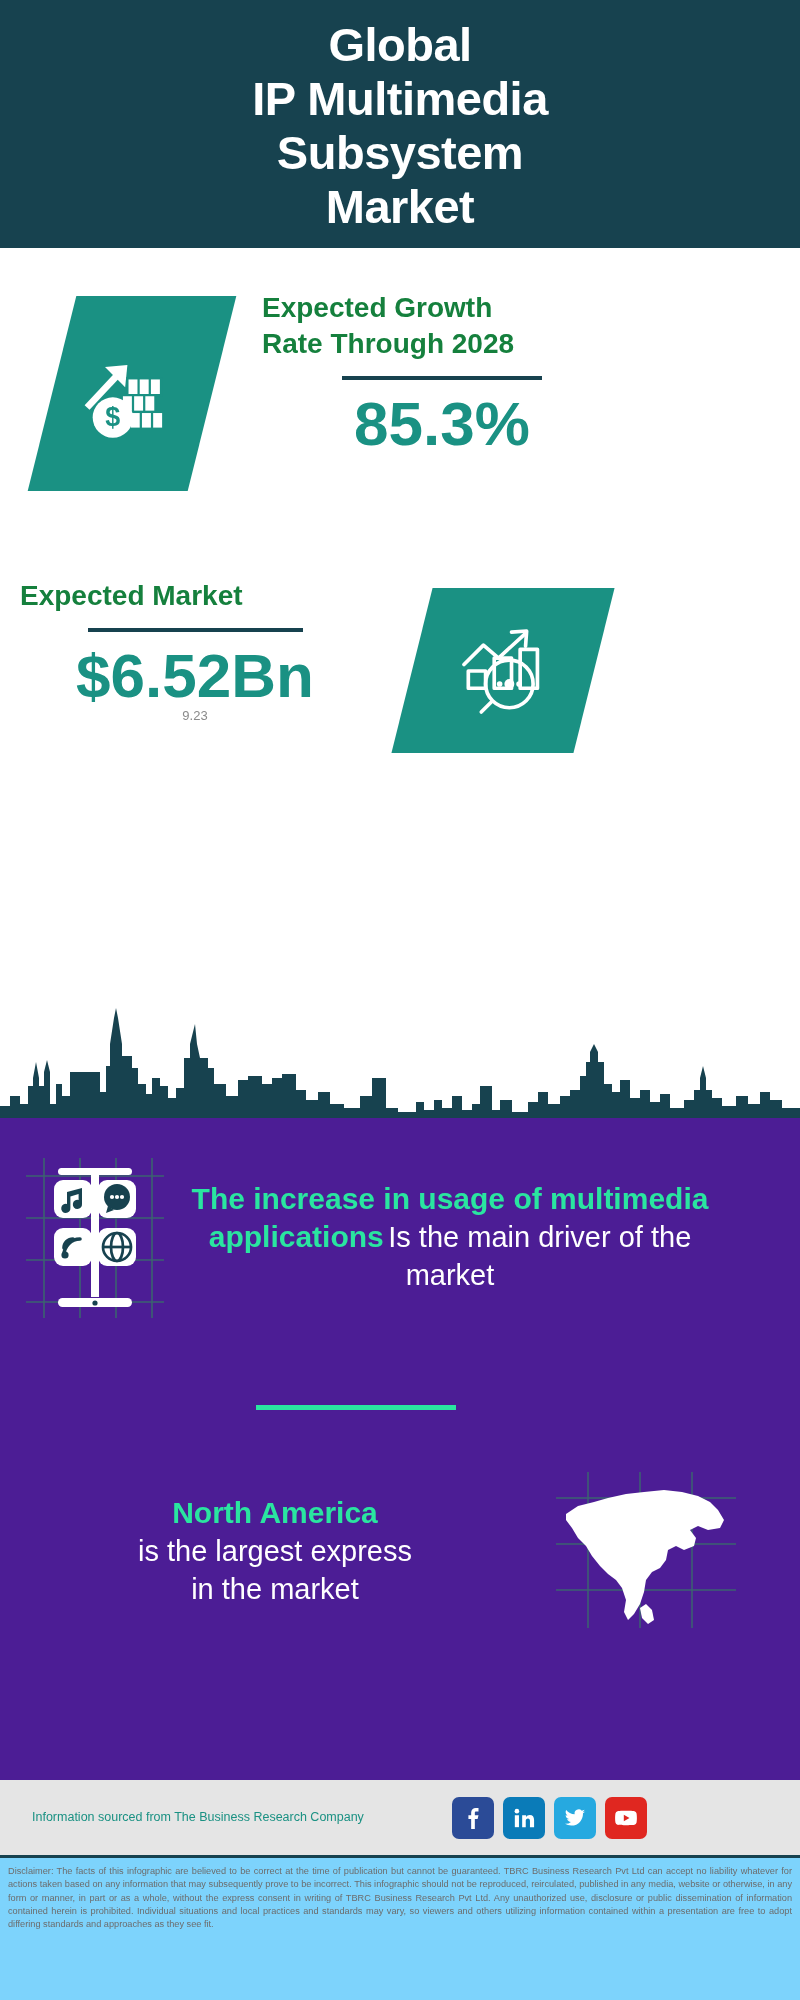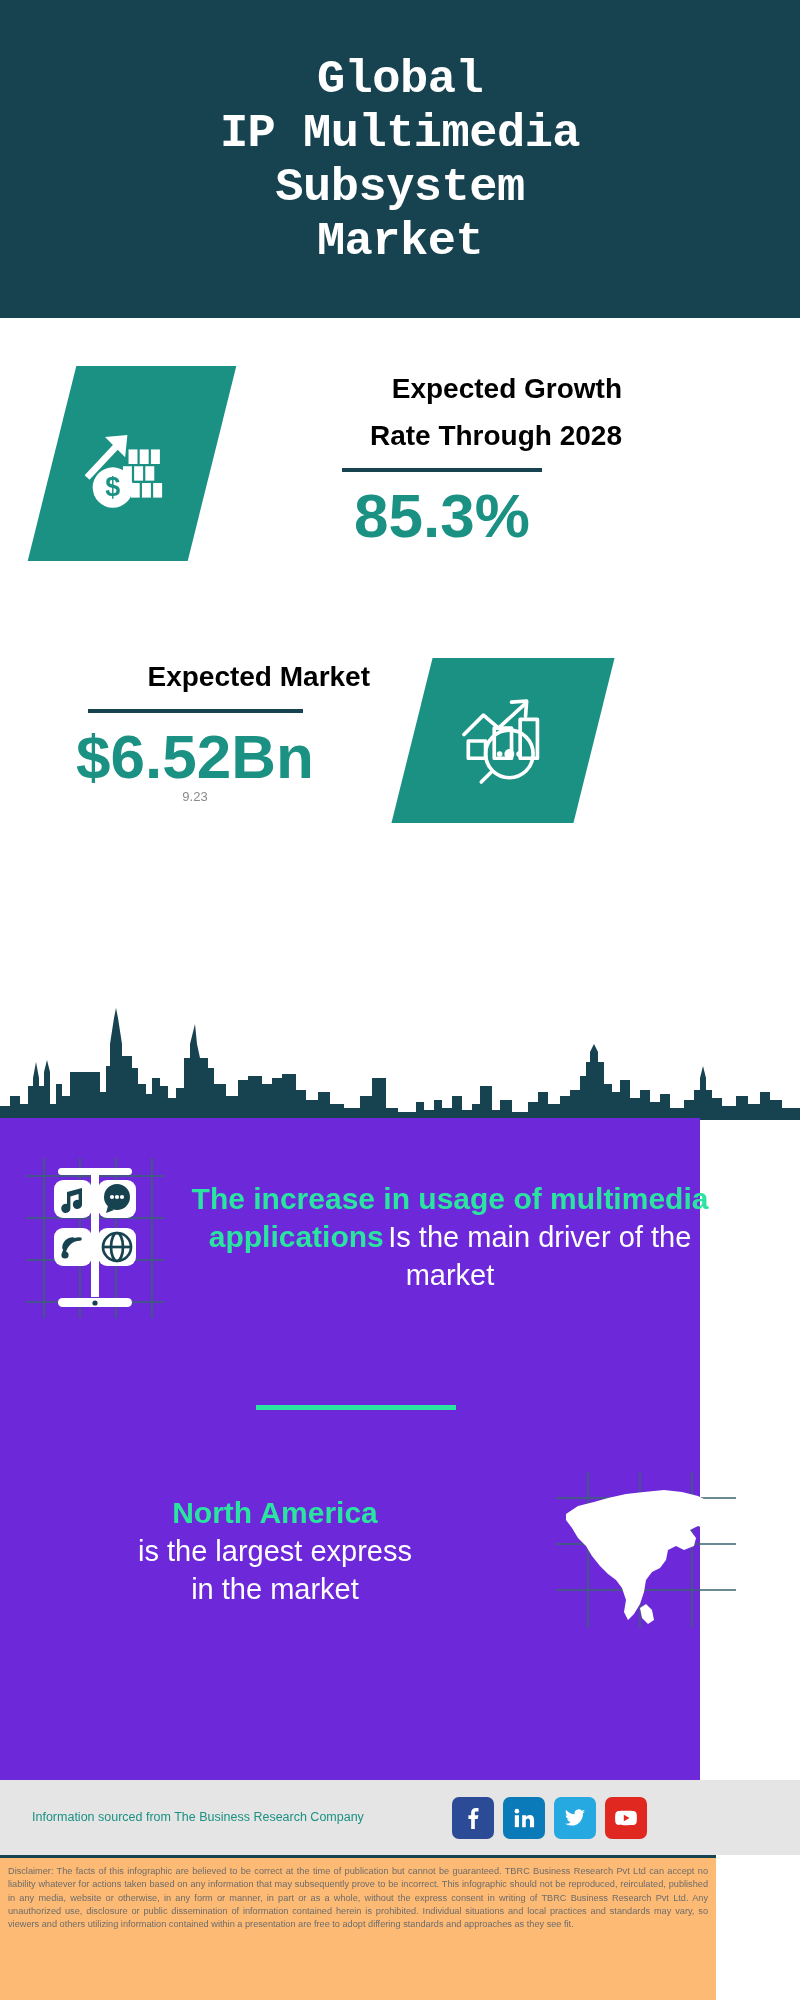--- a/index.html
+++ b/index.html
@@ -8,24 +8,24 @@
     background:#ffffff;
     font-family:"Liberation Sans", sans-serif;
     overflow:hidden;
     position:relative;
   }
   .page{width:800px;height:2000px;position:relative;}
 
   
   .header{
     background:#17424f;
-    height:318px;
+    height:248px;
     display:flex;flex-direction:column;
     align-items:center;justify-content:center;
-    box-sizing:border-box;padding-top:4px;font-family:Liberation Mono, monospace;
+    box-sizing:border-box;padding-top:4px;
   }
   .header .ttl{
     color:#ffffff;
     font-size:47px;line-height:54px;
     font-weight:bold;letter-spacing:-0.5px;
     text-align:center;
   }
 
   
   .white-zone{background:#ffffff;position:relative;height:760px;}
@@ -40,22 +40,22 @@
     transform:skewX(-14deg);
   }
   .para-right{
     left:412px;top:340px;width:182px;height:165px;
     transform:skewX(-14deg);
   }
   .para-icon > svg{transform:skewX(14deg);}
 
   .stat-block{position:absolute;}
   .stat-label{
-    color:#000000;font-weight:bold;
-    font-size:28px;line-height:36px;text-align:right;margin-top:11px;
+    color:#15803d;font-weight:bold;
+    font-size:28px;line-height:36px;text-align:left;
   }
   .rule{
     height:4px;background:#17424f;
     margin:14px auto 8px auto;
   }
   .stat-value{
     color:#1a9183;font-weight:bold;
     font-size:62px;line-height:72px;text-align:center;
   }
   .sub-note{
@@ -67,22 +67,22 @@
   .growth .rule{width:200px;}
   
   .market{left:20px;top:330px;width:350px;}
   .market .rule{width:215px;}
 
   
   .skyline{position:absolute;left:0;top:1000px;width:800px;height:120px;}
 
   
   .dark-zone{
-    position:absolute;left:0;top:1118px;width:700px;height:662px;
-    background:#6d28d9;
+    position:absolute;left:0;top:1118px;width:800px;height:662px;
+    background:#4c1d95;
   }
 
   .row{position:absolute;display:flex;align-items:center;}
 
   .driver-row{left:0;top:34px;width:800px;}
   .driver-icon{width:190px;display:flex;justify-content:center;}
   .driver-text{width:520px;text-align:center;}
 
   .hl-green{
     color:#2ae5a0;font-weight:bold;
@@ -115,22 +115,22 @@
     width:42px;height:42px;border-radius:7px;
     display:flex;align-items:center;justify-content:center;
   }
   .s-fb{background:#2b4b97;}
   .s-li{background:#0a7bb8;}
   .s-tw{background:#26a9e0;}
   .s-yt{background:#e02720;}
 
   
   .disclaimer-wrap{
-    position:absolute;left:0;top:1855px;width:716px;height:145px;
-    border-top:3px solid #17424f;box-sizing:border-box;background:#fdba74;
+    position:absolute;left:0;top:1855px;width:800px;height:145px;
+    border-top:3px solid #17424f;box-sizing:border-box;background:#7dd3fc;
   }
   .disclaimer{
     color:#6c6c6c;font-size:9.2px;line-height:13.3px;
     padding:7px 8px 0 8px;text-align:justify;
     font-family:"Liberation Sans", sans-serif;
   }
 </style>
 </head>
 <body>
 

